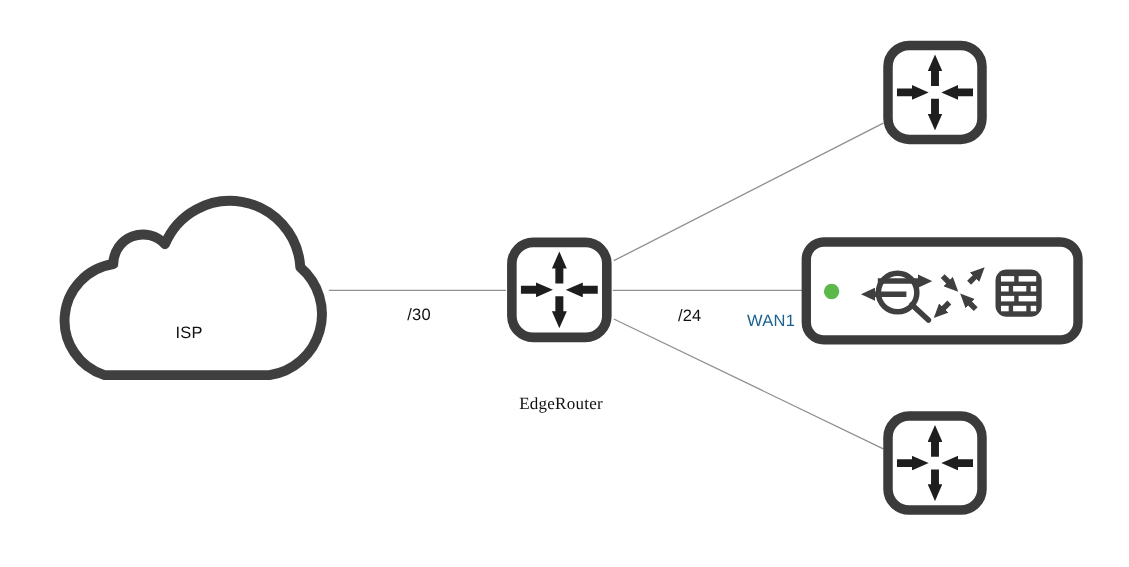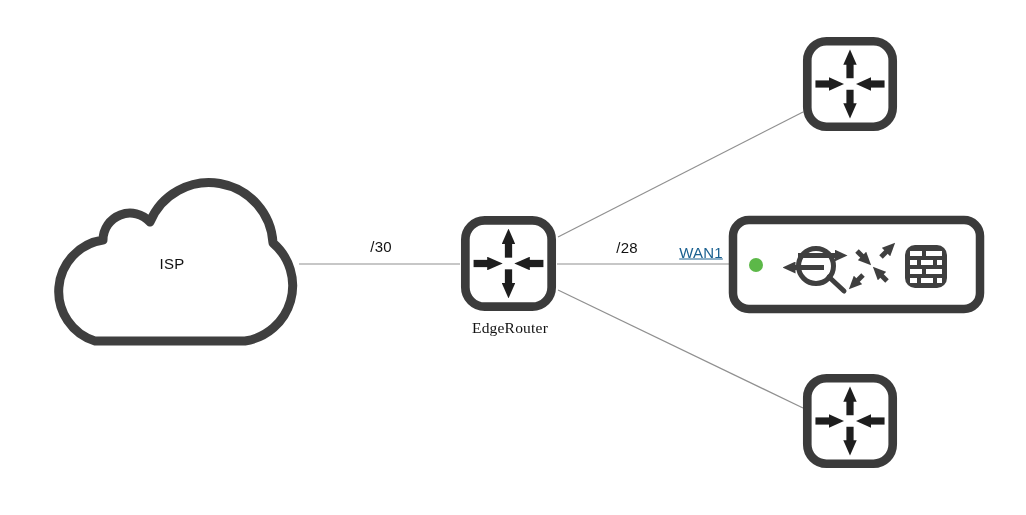--- a/index.html
+++ b/index.html
@@ -21,28 +21,28 @@
     top: 0;
   }
   .lbl {
     position: absolute;
     transform: translate(-50%, -50%);
     font-size: 15px;
     color: #111111;
     white-space: nowrap;
     line-height: 1;
     letter-spacing: 0.2px;
+    margin-top: 40px;
   }
   .lbl-node {
     font-size: 15.5px;
     font-family: Liberation Serif, serif;
   }
   .lbl-wan {
     color: #1a6090;
-    text-decoration: underline;
   }
 </style>
 </head>
 <body>
 
 <div class="stage">
 
   <svg class="topology-svg" width="1026" height="515" viewBox="0 0 1026 515">
     <defs>
       <marker id="ah-dark" markerUnits="userSpaceOnUse" markerWidth="16" markerHeight="14" refX="2" refY="7" orient="auto">
@@ -119,17 +119,17 @@
       </g>
     </g>
   </svg>
 
   <div class="lbl" style="left:172px; top:263px;">ISP</div>
 
   <div class="lbl" style="left:381px; top:246px;">/30</div>
 
   <div class="lbl lbl-node" style="left:510px; top:328px;">EdgeRouter</div>
 
-  <div class="lbl" style="left:627px; top:247px;">/28</div>
+  <div class="lbl" style="left:627px; top:247px;">/24</div>
 
   <div class="lbl lbl-wan" style="left:701px; top:252px;">WAN1</div>
 
 </div>
 
 </body></html>

